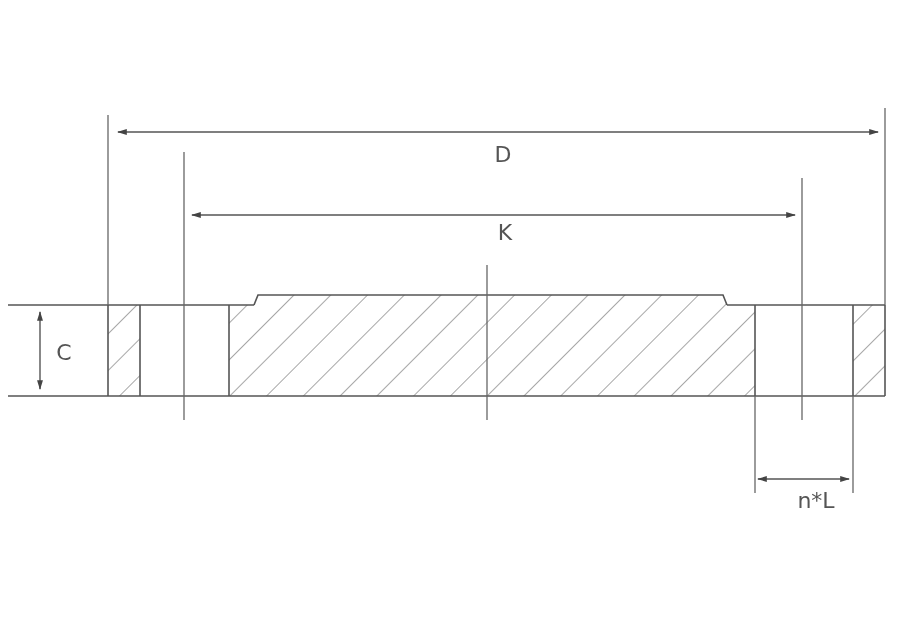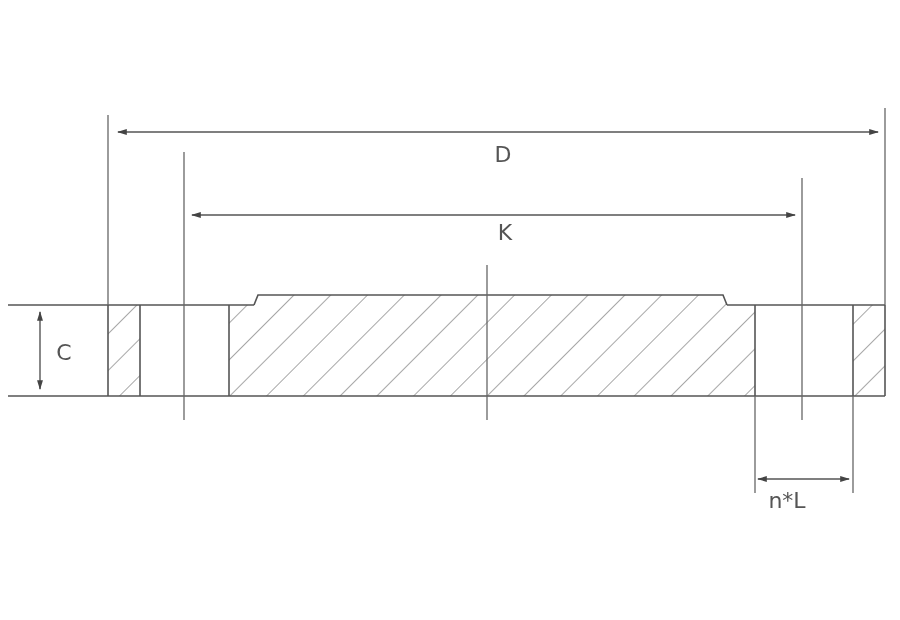--- a/index.html
+++ b/index.html
@@ -53,13 +53,13 @@
     <line x1="118" y1="132" x2="878" y2="132" marker-start="url(#arrow)" marker-end="url(#arrow)"></line>
     <line x1="192" y1="215" x2="795" y2="215" marker-start="url(#arrow)" marker-end="url(#arrow)"></line>
     <line x1="40" y1="312" x2="40" y2="389" marker-start="url(#arrow)" marker-end="url(#arrow)"></line>
     <line x1="758" y1="479" x2="849" y2="479" marker-start="url(#arrow)" marker-end="url(#arrow)"></line>
   </g>
 </svg>
 
 <div class="lbl" style="left:503px; top:154px;">D</div>
 <div class="lbl" style="left:505px; top:232px;">K</div>
 <div class="lbl" style="left:64px; top:352px;">C</div>
-<div class="lbl" style="left:787px; top:500px;">n*L</div>
+<div class="lbl" style="left:816px; top:500px;">n*L</div>
 
 </body></html>

